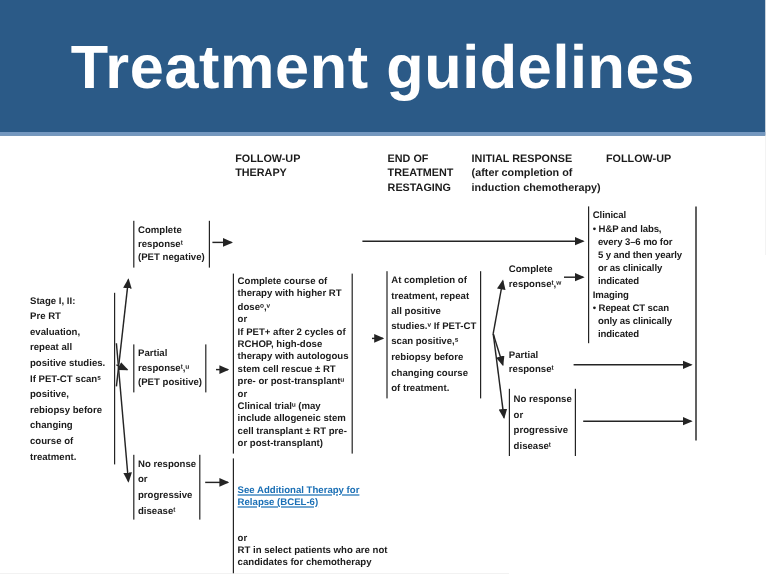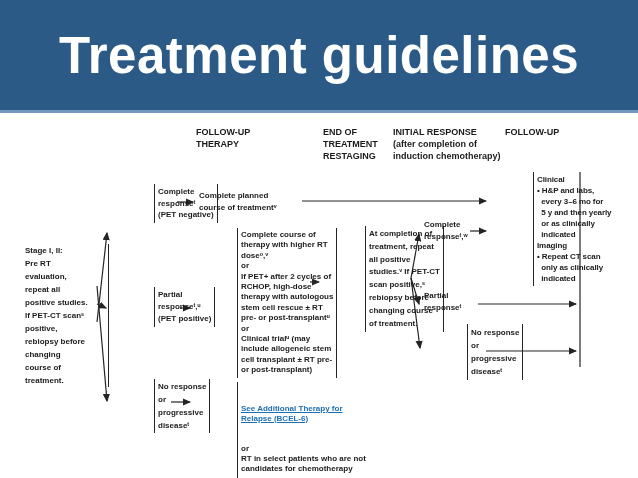--- a/index.html
+++ b/index.html
@@ -24,23 +24,23 @@
   .hd1{left:25px;top:126px;}
   .hd2{left:196px;top:126px;}
   .hd3{left:323px;top:126px;}
   .hd4{left:393px;top:126px;}
   .hd5{left:505px;top:126px;}
   
   .cell{
     position:absolute;font-size:8px;font-weight:700;white-space:pre;
     color:#1b1b1b;line-height:11px;
   }
-  .bl{border-left:1.5px solid #242424;padding-left:3px;margin-left:43px;}
+  .bl{border-left:1.5px solid #242424;padding-left:3px;}
   .br{border-right:1.5px solid #242424;padding-right:3px;}
-  .c-stage{left:25px;top:244px;line-height:13px;padding-right:20px;}
+  .c-stage{left:25px;top:244px;line-height:13px;padding-right:7px;}
   .c-crneg{left:111px;top:184px;line-height:11.5px;padding-top:2px;padding-bottom:2px;}
   .c-prpos{left:111px;top:287px;line-height:12px;padding-top:2px;padding-bottom:2px;}
   .c-noresp1{left:111px;top:379px;line-height:13px;padding-top:1px;padding-bottom:1px;}
   .c-planned{left:199px;top:190px;line-height:12px;}
   .c-bigbox{left:194px;top:228px;line-height:10.4px;padding-top:2px;padding-bottom:2px;}
   .c-addl{left:194px;top:382px;line-height:10px;padding-top:2px;padding-bottom:2px;}
   .c-atcomp{left:322px;top:226px;line-height:12.8px;padding-top:2px;padding-bottom:2px;}
   .c-crtw{left:424px;top:219px;line-height:12px;}
   .c-prt{left:424px;top:290px;line-height:12px;}
   .c-noresp2{left:424px;top:324px;line-height:13px;padding-top:2px;padding-bottom:2px;}
@@ -125,22 +125,20 @@
   <div class="cell c-crneg bl br">Complete
 responseᵗ
 (PET negative)</div>
   <div class="cell c-prpos bl br">Partial
 responseᵗ,ᵘ
 (PET positive)</div>
   <div class="cell c-noresp1 bl br">No response
 or
 progressive
 diseaseᵗ</div>
-  <div class="cell c-planned">Complete planned
-course of treatmentᵛ</div>
   <div class="cell c-bigbox bl br">Complete course of
 therapy with higher RT
 doseᵒ,ᵛ
 or
 If PET+ after 2 cycles of
 RCHOP, high-dose
 therapy with autologous
 stem cell rescue ± RT
 pre- or post-transplantᵘ
 or

